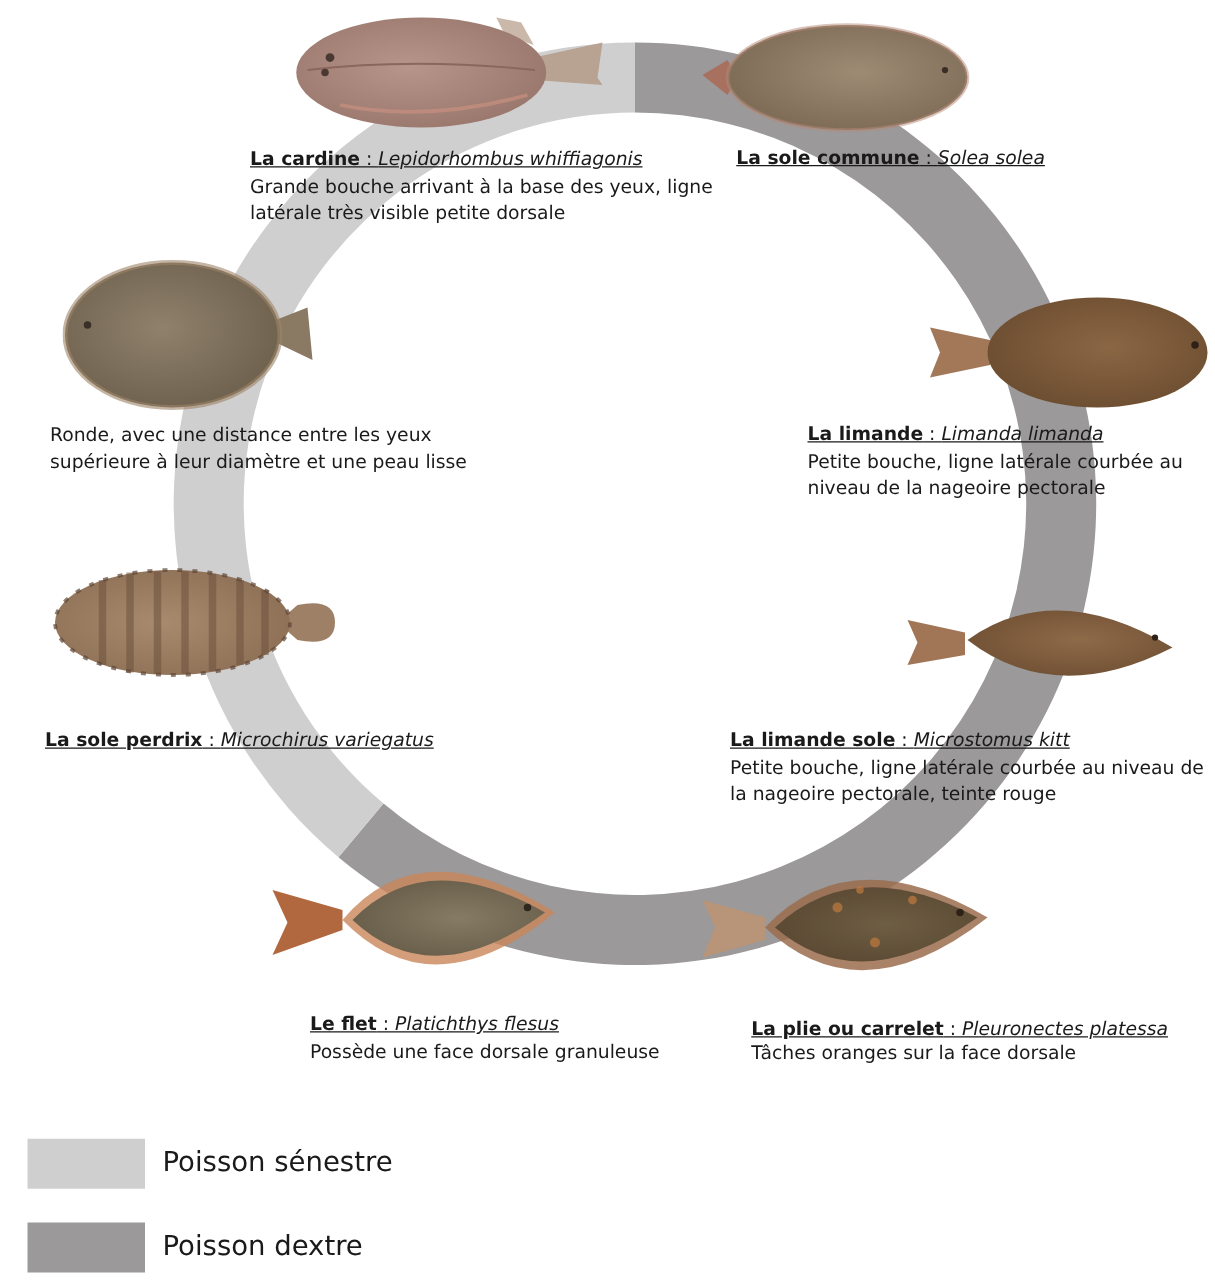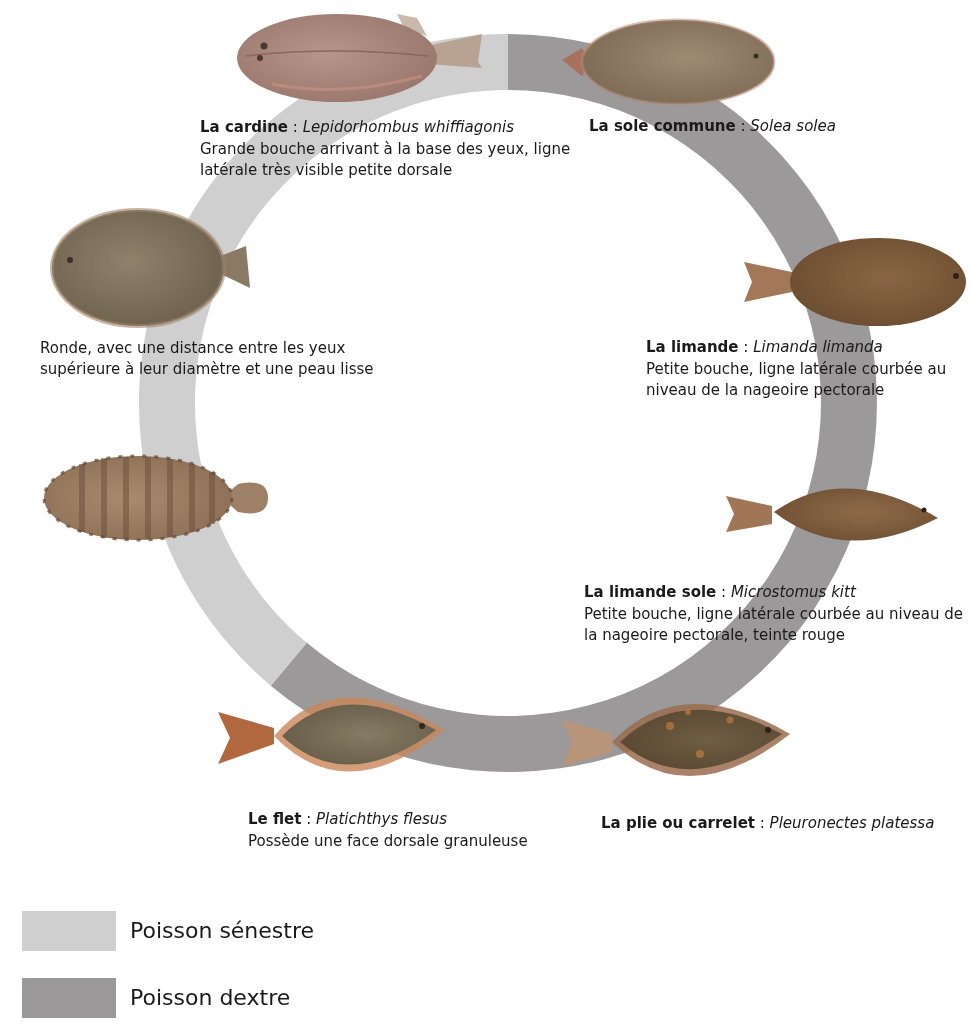--- a/index.html
+++ b/index.html
@@ -1,21 +1,21 @@
 <!DOCTYPE html>
 <html><head>
 <meta charset="utf-8">
 <style>
   html, body { margin: 0; padding: 0; background: #ffffff; }
   body { width: 972px; height: 1024px; position: relative; overflow: hidden;
          font-family: "DejaVu Sans", "Liberation Sans", sans-serif; color: #1a1a1a; }
   #ring { position: absolute; left: 0; top: 0; width: 972px; height: 1024px; }
   .fish { position: absolute; }
   .label { position: absolute; font-size: 15px; line-height: 21px; color: #1a1a1a; }
-  .label .title { white-space: nowrap; }
+  .label .title { white-space: nowrap; text-decoration: underline; }
   .label .name { font-weight: bold; }
   .label .sep { font-weight: normal; }
   .label .latin { font-style: italic; }
   .label .desc { display: block; margin-top: 1px; }
   .legend-item { position: absolute; left: 22px; width: 330px; height: 40px; padding-left: 45px; }
   .legend-swatch { position: absolute; left: 0; top: 0; width: 94px; height: 40px; }
   .legend-text { position: absolute; left: 108px; top: 6px; font-size: 22px; line-height: 28px; color: #1a1a1a; white-space: nowrap; }
 </style>
 </head>
 <body>
@@ -158,34 +158,36 @@
 <div class="label" style="left:40px;top:337px;width:380px">
   <span class="desc">Ronde, avec une distance entre les yeux supérieure à leur diamètre et une peau lisse</span>
 </div>
 
 <div class="label" style="left:646px;top:337px;width:326px">
   <span class="title"><span class="name">La limande</span><span class="sep"> : </span><span class="latin">Limanda limanda</span></span>
   <span class="desc">Petite bouche, ligne latérale courbée au niveau de la nageoire pectorale</span>
 </div>
 
 <div class="label" style="left:36px;top:582px;width:400px">
+  <span class="title"><span class="name">La sole perdrix</span><span class="sep"> : </span><span class="latin">Microchirus variegatus</span></span>
 </div>
 
 <div class="label" style="left:584px;top:582px;width:388px">
   <span class="title"><span class="name">La limande sole</span><span class="sep"> : </span><span class="latin">Microstomus kitt</span></span>
   <span class="desc">Petite bouche, ligne latérale courbée au niveau de la nageoire pectorale, teinte rouge</span>
 </div>
 
 <div class="label" style="left:248px;top:809px;width:330px">
   <span class="title"><span class="name">Le flet</span><span class="sep"> : </span><span class="latin">Platichthys flesus</span></span>
   <span class="desc">Possède une face dorsale granuleuse</span>
 </div>
 
 <div class="label" style="left:601px;top:813px;width:371px">
   <span class="title"><span class="name">La plie ou carrelet</span><span class="sep"> : </span><span class="latin">Pleuronectes platessa</span></span>
+  <span class="desc" style="margin-top:-2px">Tâches oranges sur la face dorsale</span>
 </div>
 
 <div>
   <div class="legend-item" style="top:911px">
     <div class="legend-swatch" style="background:#d0cfd0"></div>
     <span class="legend-text">Poisson sénestre</span>
   </div>
   <div class="legend-item" style="top:978px">
     <div class="legend-swatch" style="background:#9b999a"></div>
     <span class="legend-text">Poisson dextre</span>

